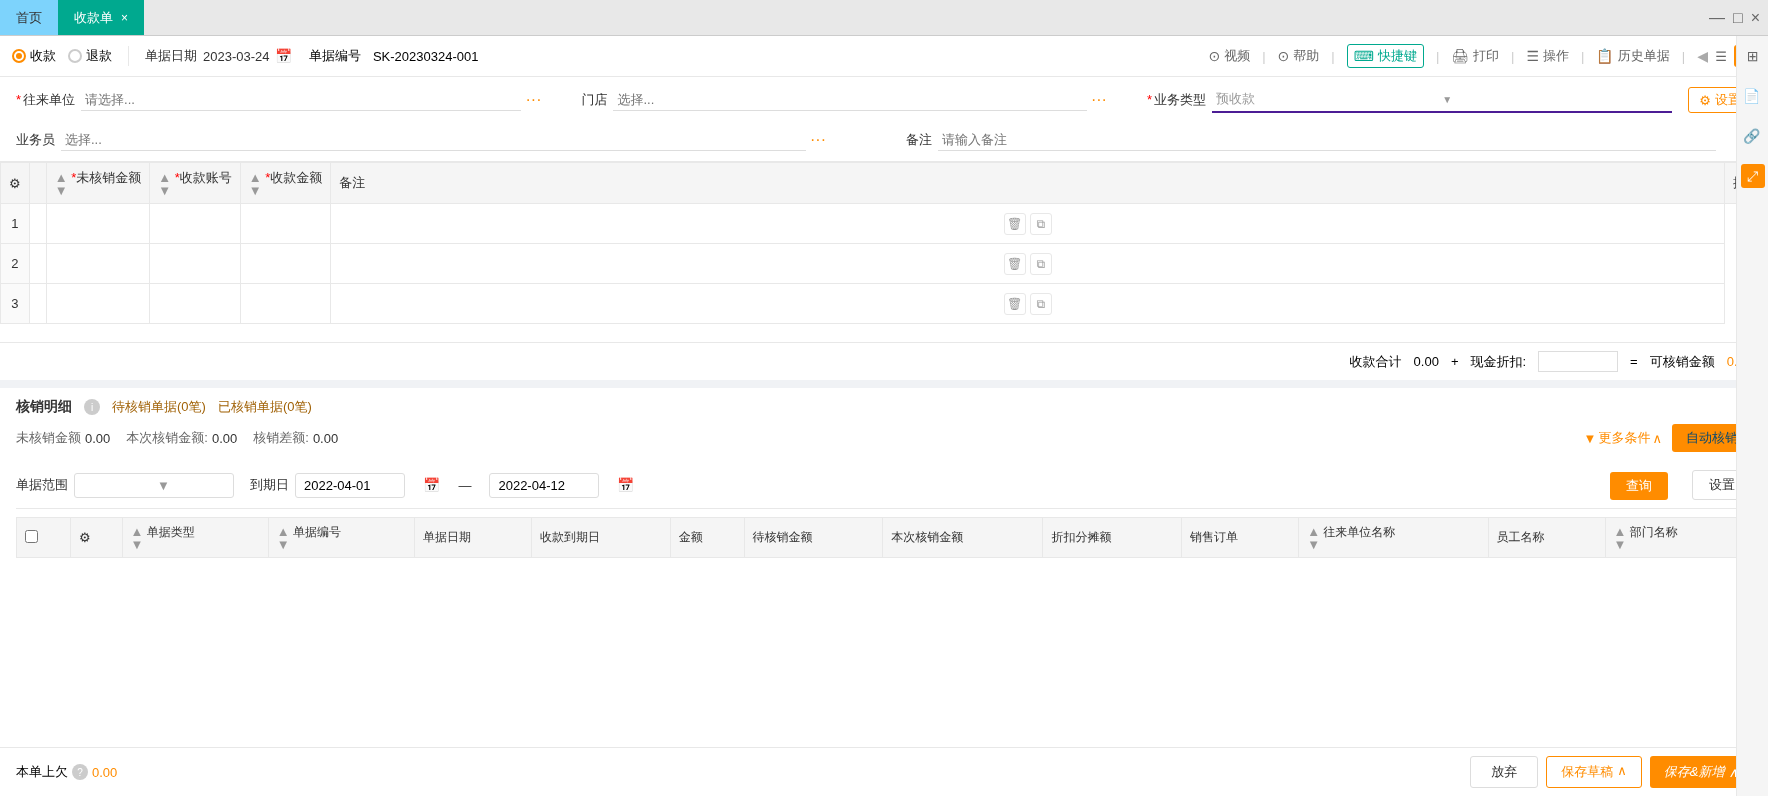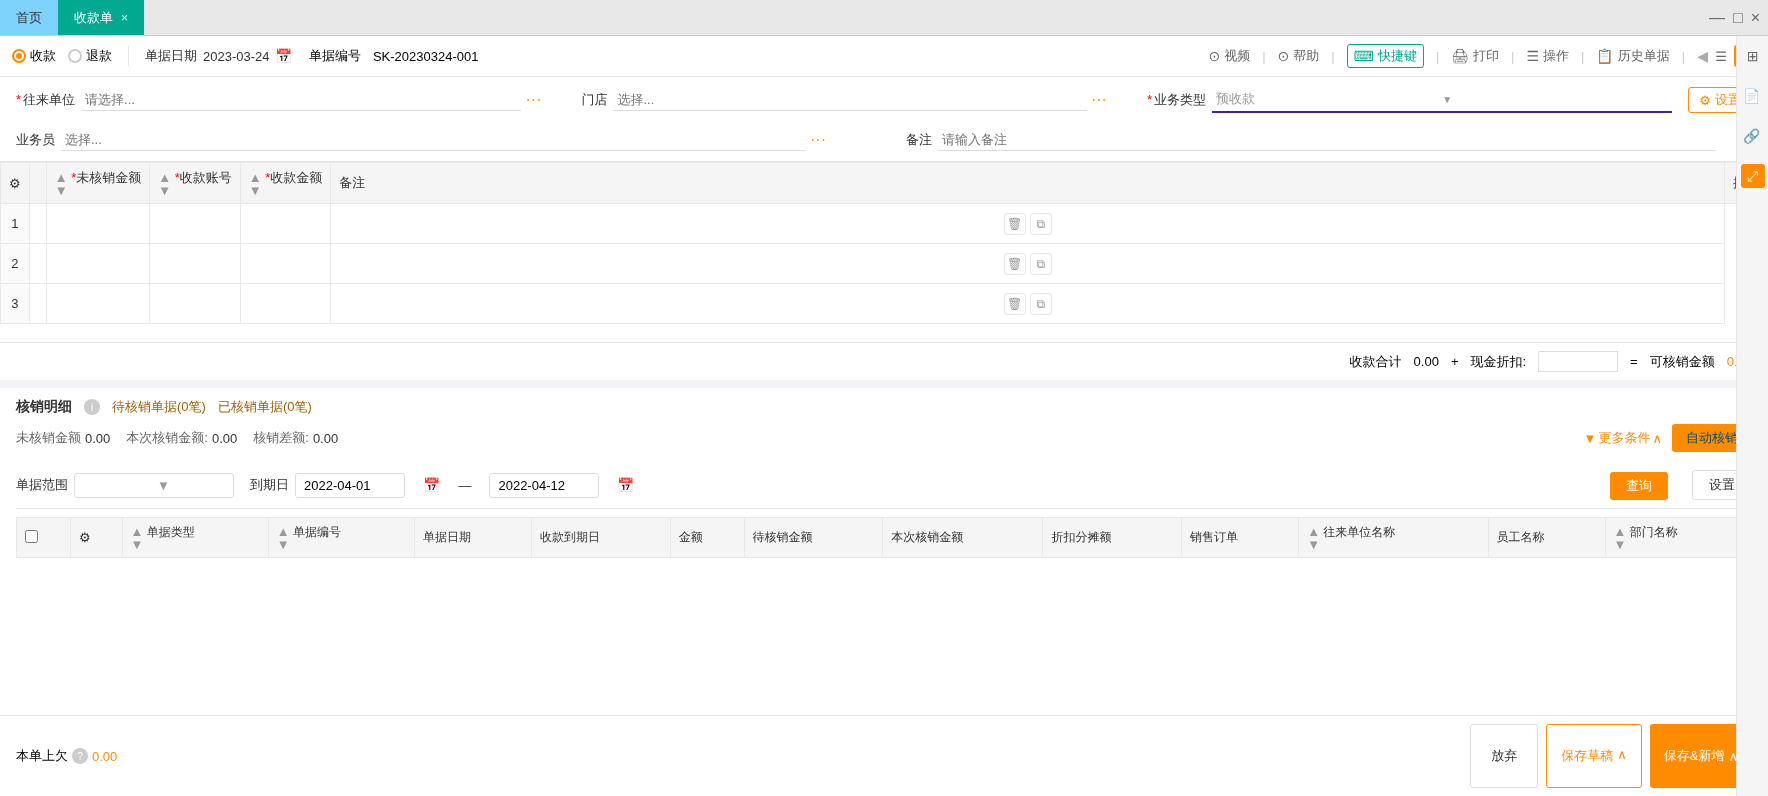--- a/index.html
+++ b/index.html
@@ -100,22 +100,22 @@
     .bottom-table-wrapper { overflow: auto; }
     .bottom-table { width: 100%; border-collapse: collapse; }
     .bottom-table th { background: #f5f5f5; border: 1px solid #e8e8e8; padding: 6px 8px; text-align: left; font-weight: normal; color: #333; white-space: nowrap; font-size: 12px; }
 
     
     .footer { display: flex; align-items: center; padding: 8px 16px; background: #fff; border-top: 1px solid #e8e8e8; }
     .footer-left { display: flex; align-items: center; gap: 4px; }
     .footer-value { color: #ff8c00; font-weight: 500; }
     .footer-right { margin-left: auto; display: flex; gap: 8px; }
     .btn-abandon { background: #fff; color: #333; border: 1px solid #ddd; padding: 6px 20px; border-radius: 3px; cursor: pointer; font-size: 13px; }
-    .btn-draft { background: #fff; color: #ff8c00; border: 1px solid #ff8c00; padding: 22px 14px; border-radius: 3px; cursor: pointer; font-size: 13px; display: flex; gap: 4px; }
-    .btn-save-new { background: #ff8c00; color: #fff; border: none; padding: 6px 14px; border-radius: 3px; cursor: pointer; font-size: 13px; display: flex; align-items: center; gap: 4px; }
+    .btn-draft { background: #fff; color: #ff8c00; border: 1px solid #ff8c00; padding: 6px 14px; border-radius: 3px; cursor: pointer; font-size: 13px; display: flex; gap: 4px; }
+    .btn-save-new { background: #ff8c00; color: #fff; border: none; padding: 6px 14px; border-radius: 3px; cursor: pointer; font-size: 13px; display: flex; align-items: center; gap: 4px; font-style: italic; }
 
     
     .right-sidebar { position: fixed; right: 0; top: 36px; width: 32px; background: #f5f5f5; border-left: 1px solid #e8e8e8; display: flex; flex-direction: column; align-items: center; padding: 8px 0; gap: 16px; height: calc(796px - 36px); }
     .sidebar-icon { width: 24px; height: 24px; display: flex; align-items: center; justify-content: center; cursor: pointer; color: #666; font-size: 14px; border-radius: 3px; }
     .sidebar-icon.active { background: #ff8c00; color: #fff; }
 
     .sort-arrows { display: inline-flex; flex-direction: column; font-size: 8px; color: #999; line-height: 1; }
   </style>
 </head>
 <body>

